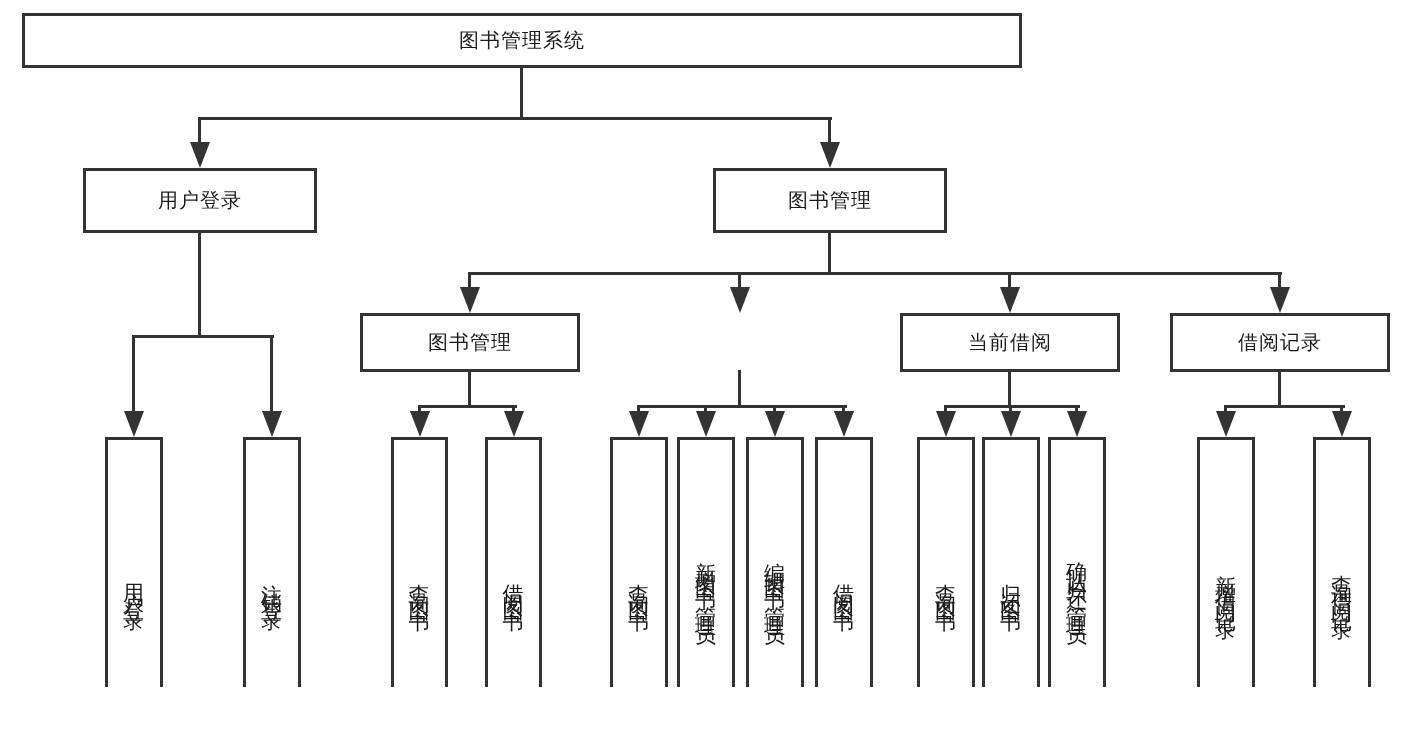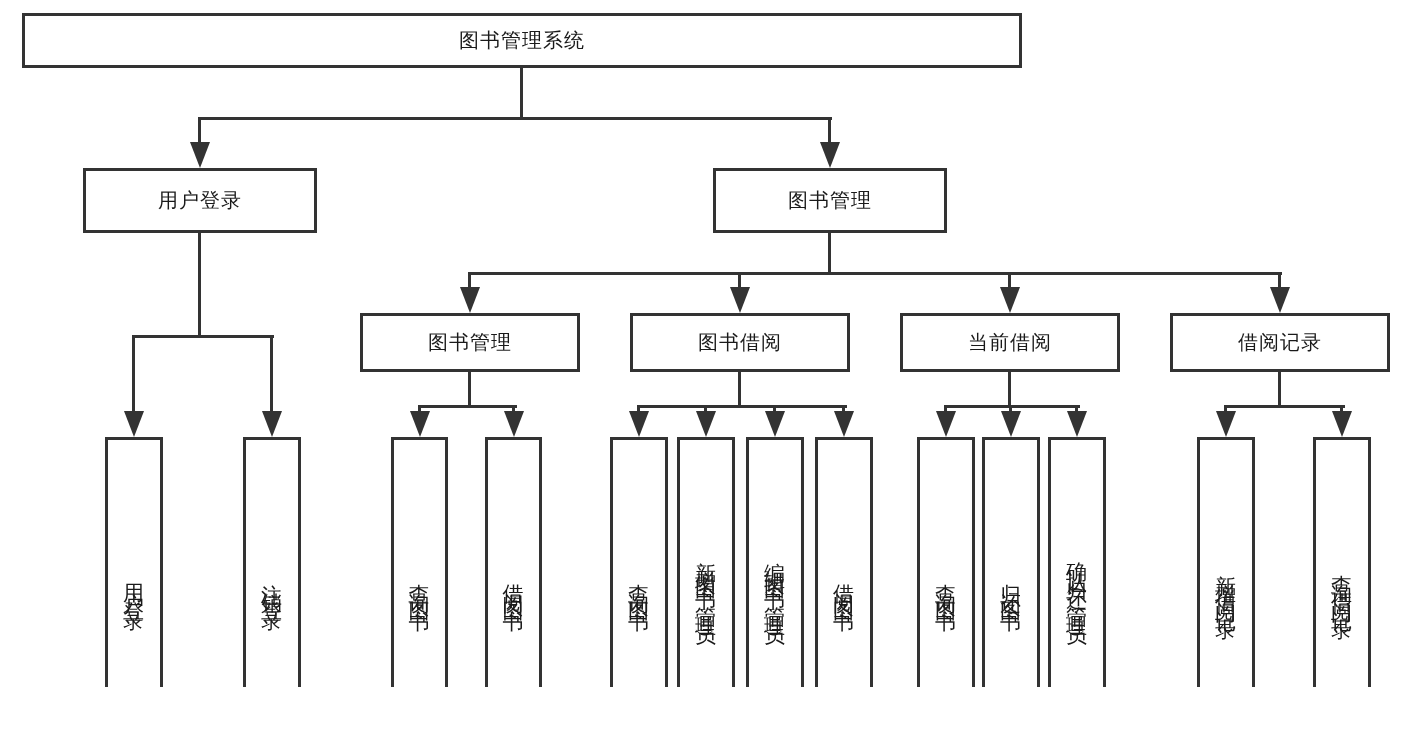--- a/index.html
+++ b/index.html
@@ -56,21 +56,20 @@
 <body>
 
 <div class="canvas">
 
   <div class="box" style="left:22px;top:13px;width:1000px;height:55px;">图书管理系统</div>
 
   <div class="box" style="left:83px;top:168px;width:234px;height:65px;">用户登录</div>
   <div class="box" style="left:713px;top:168px;width:234px;height:65px;">图书管理</div>
 
   <div class="box" style="left:360px;top:313px;width:220px;height:59px;">图书管理</div>
-  <div class="box" style="left:630px;top:313px;width:220px;height:59px;">图书借阅</div>
   <div class="box" style="left:1170px;top:313px;width:220px;height:59px;">借阅记录</div>
   <div class="box" style="left:900px;top:313px;width:220px;height:59px;">当前借阅</div>
 
   <div class="box vbox" style="left:105px;top:437px;width:58px;height:296px;">用户登录</div>
   <div class="box vbox" style="left:243px;top:437px;width:58px;height:296px;">注销登录</div>
 
   <div class="box vbox" style="left:391px;top:437px;width:57px;height:296px;">查询图书</div>
   <div class="box vbox" style="left:485px;top:437px;width:57px;height:296px;">借阅图书</div>
 
   <div class="box vbox" style="left:610px;top:437px;width:58px;height:296px;">查询图书</div>

